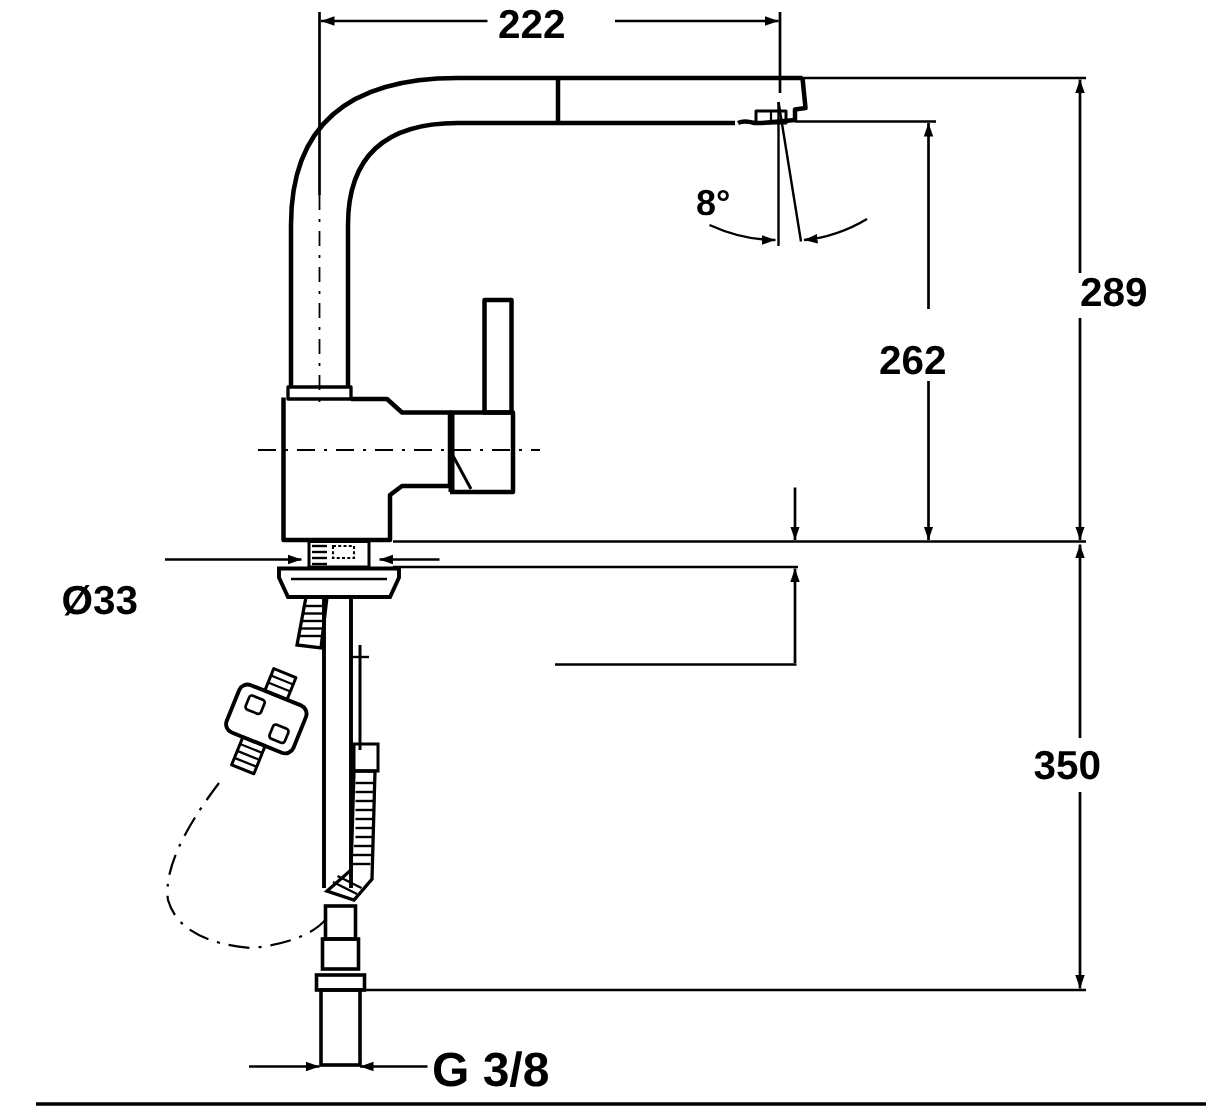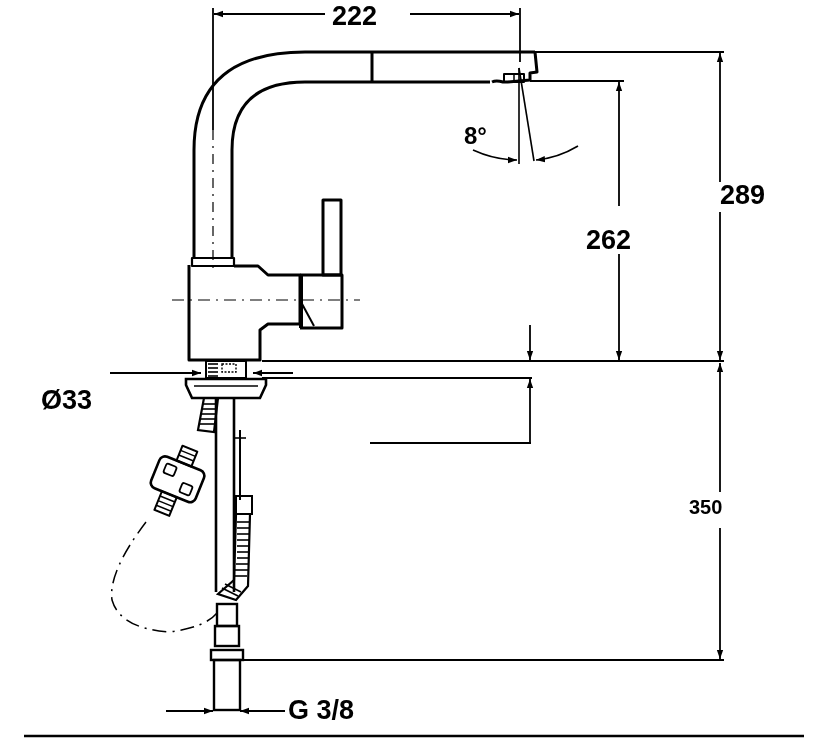--- a/index.html
+++ b/index.html
@@ -15,22 +15,22 @@
       line-height: 1;
       white-space: nowrap;
       padding: 0 3px;
     }
     .lbl-222 { left: 329px; top: 3px; font-size: 27px; }
     .lbl-289 { left: 682px; top: 182px; font-size: 27px; margin-left: 35px; }
     .lbl-262 { left: 583px; top: 207px; font-size: 27px; margin-top: 20px; }
     .lbl-8deg { left: 464px; top: 124px; font-size: 24px; background: transparent; padding: 0; }
     .lbl-d33 { left: 38px; top: 359px; font-size: 27px; background: transparent; margin-top: 28px; }
     .lbl-40max { left: 374px; top: 415px; font-size: 25px; background: transparent; letter-spacing: 1px; }
-    .lbl-350 { left: 686px; top: 497px; font-size: 20px; }
-    .lbl-g38 { left: 285px; top: 697px; font-size: 27px; background: transparent; }
+    .lbl-350 { left: 686px; top: 497px; font-size: 27px; }
+    .lbl-g38 { left: 285px; top: 697px; font-size: 32px; background: transparent; }
   </style>
 </head>
 <body>
 
 <div class="stage">
 
   <svg width="816" height="742" viewBox="0 0 816 742">
     <defs>
       <marker id="arr" viewBox="0 0 10 10" refX="10" refY="5" markerWidth="9" markerHeight="9" orient="auto-start-reverse" markerUnits="userSpaceOnUse">
         <path d="M0,1.5 L10,5 L0,8.5 z" fill="#000"></path>

